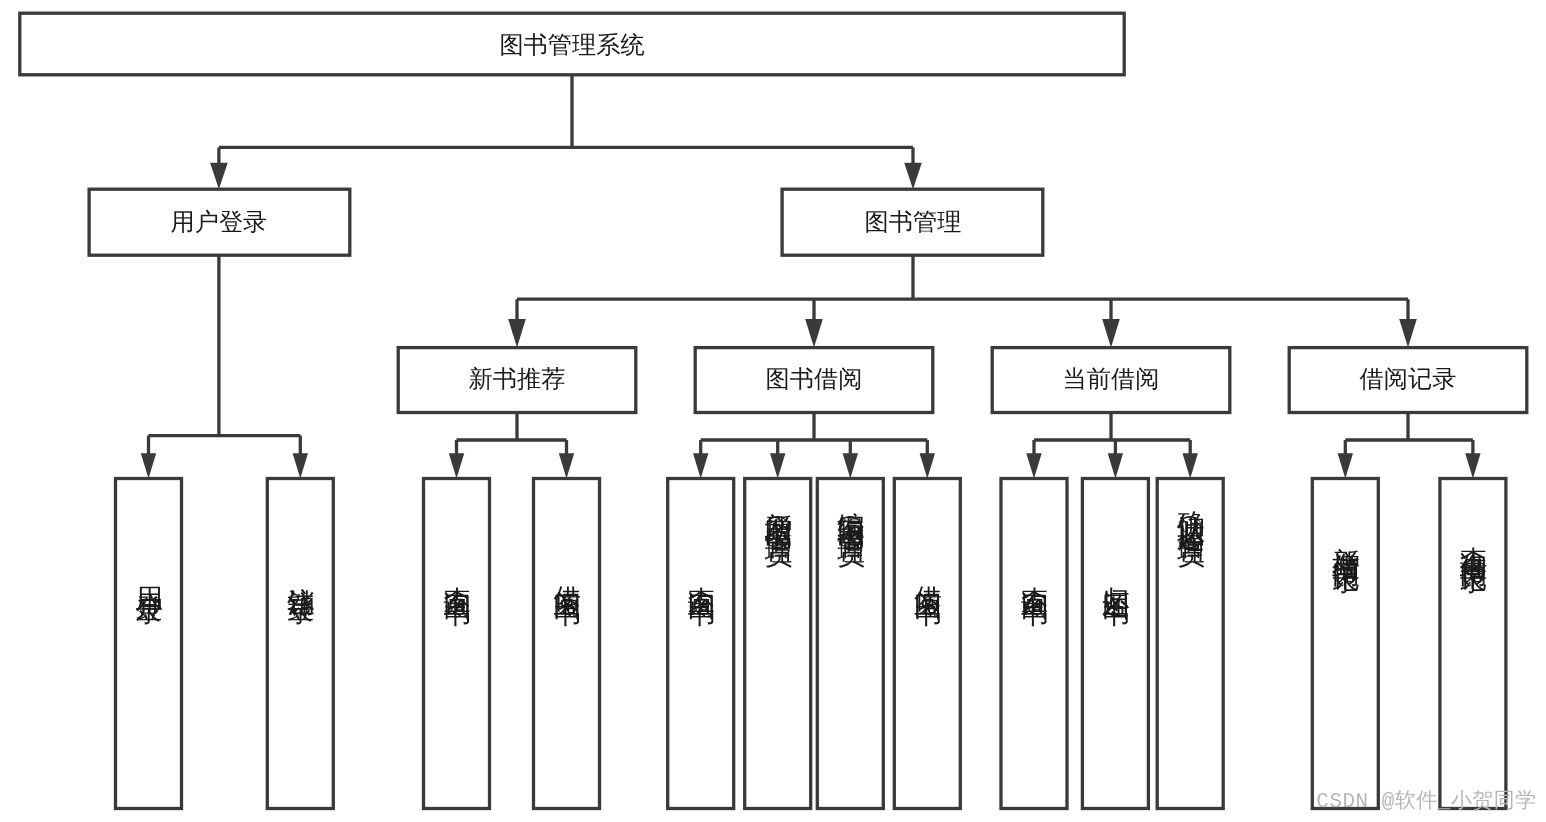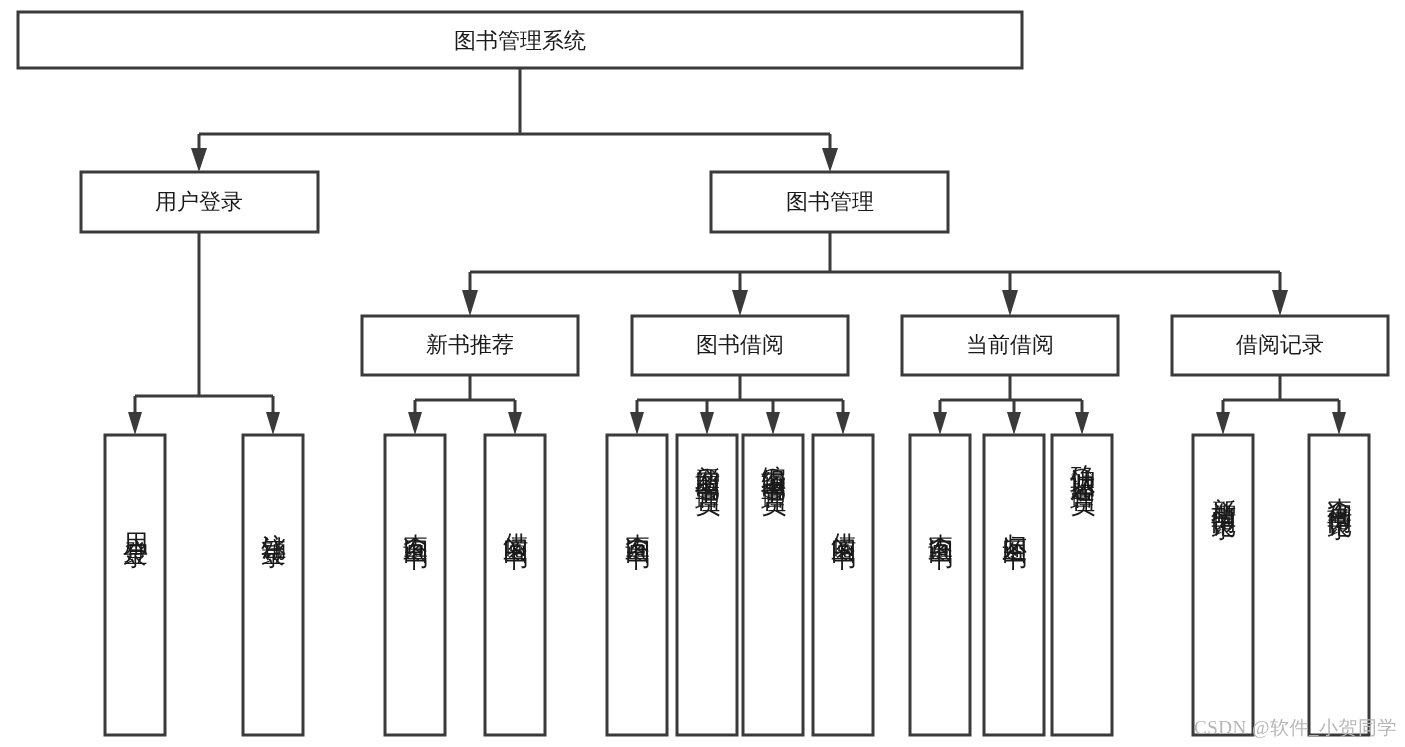--- a/index.html
+++ b/index.html
@@ -61,21 +61,21 @@
     font-size: 25px;
     line-height: 1.05;
     letter-spacing: 4px;
     color: #1a1a1a;
     white-space: nowrap;
   }
   #watermark {
     position: absolute;
     right: 8px;
     bottom: 6px;
-    font-family: Liberation Serif, serif;
+    font-family: Liberation Mono, monospace;
     font-size: 19px;
     color: #b6b6b6;
     letter-spacing: 0.5px;
     white-space: nowrap;
   }
 </style>
 </head>
 <body>
 
 <div id="diagram-root">

